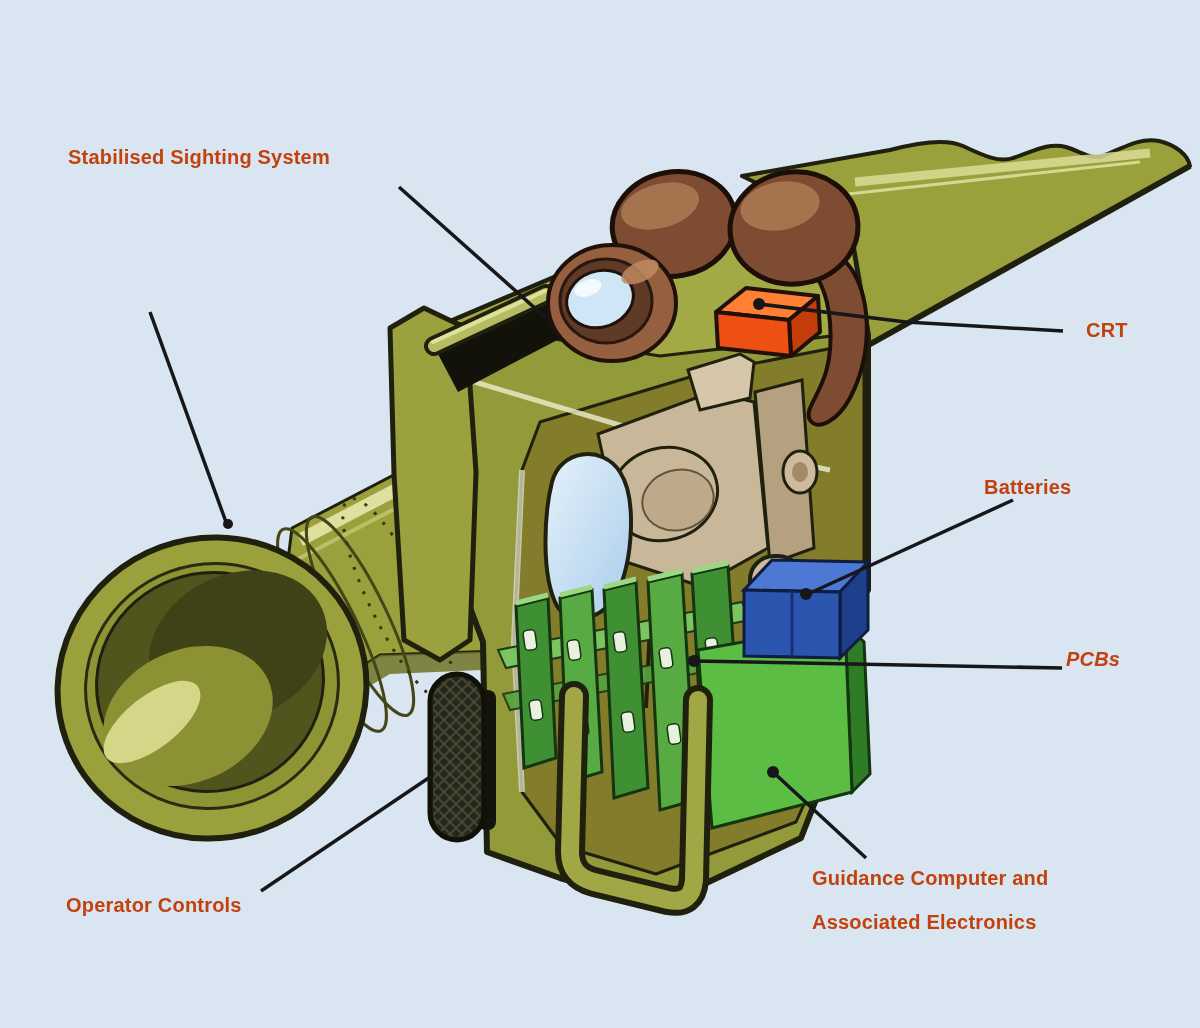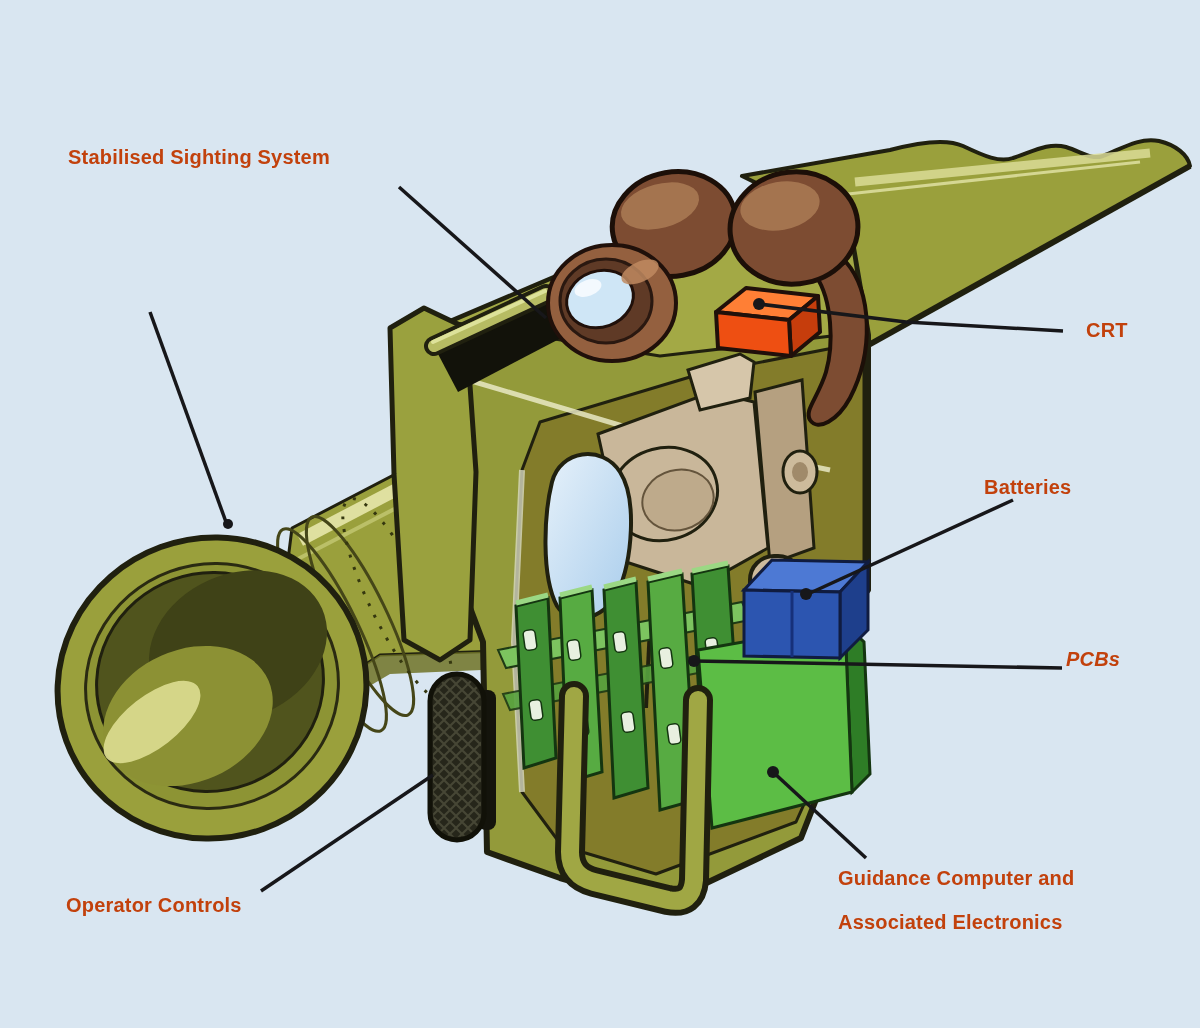--- a/index.html
+++ b/index.html
@@ -25,21 +25,21 @@
     font-size:63px;
     letter-spacing:1px;
     color:#141418;
   }
   .lbl-sss{left:68px;top:146px;}
   .lbl-mlt{left:66px;top:276px;}
   .lbl-crt{left:1086px;top:311px;margin-top:8px;}
   .lbl-bat{left:984px;top:476px;}
   .lbl-pcb{left:1066px;top:648px;font-style:italic;}
   .lbl-op{left:66px;top:894px;}
-  .lbl-guid{left:838px;top:856px;line-height:44px;}
+  .lbl-guid{left:812px;top:856px;line-height:44px;}
 </style>
 </head>
 <body>
 
 <div class="stage">
 
 <svg width="1200" height="1028" viewBox="0 0 1200 1028">
   <defs>
     <pattern id="knurl" width="12" height="12" patternUnits="userSpaceOnUse">
       <rect width="12" height="12" fill="#26261a"></rect>

